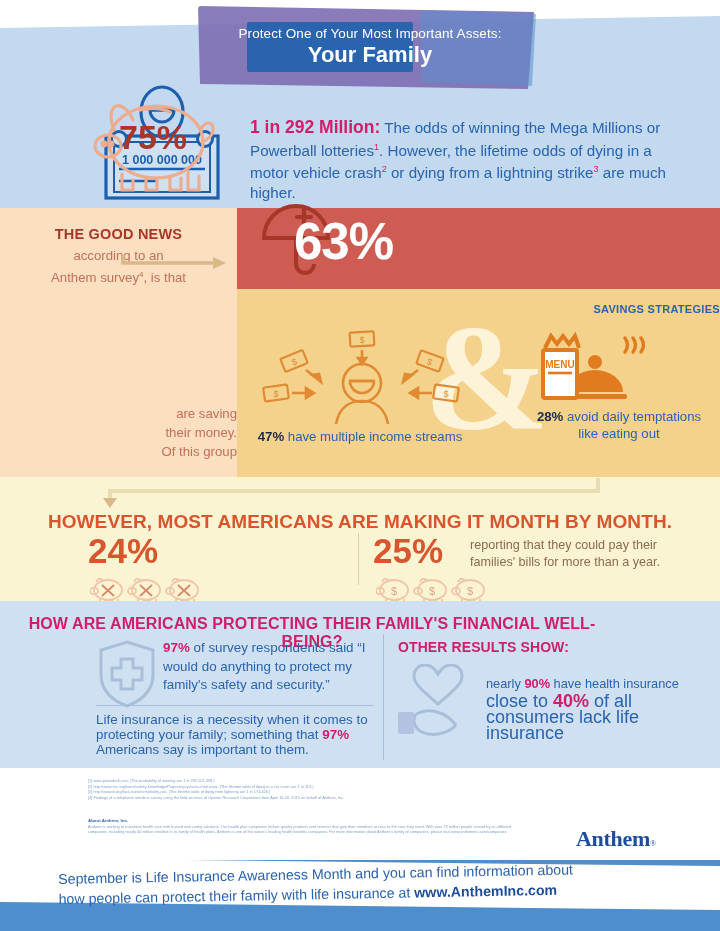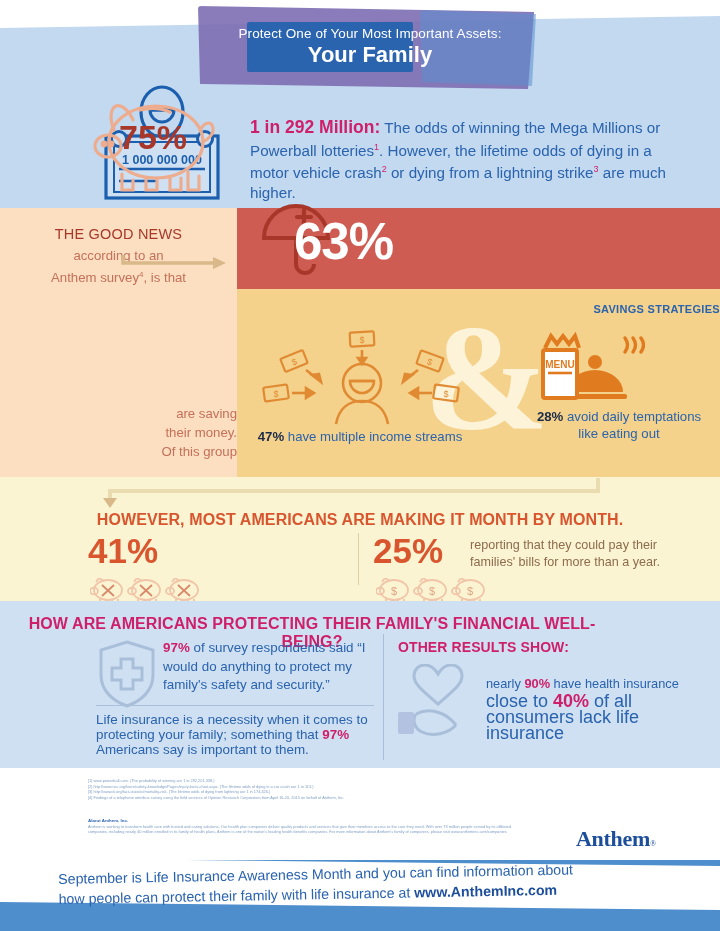--- a/index.html
+++ b/index.html
@@ -44,21 +44,21 @@
   }
   .odds-text b { color:#cf1f6a; font-size:17.5px; }
   .odds-text sup { font-size:9px; color:#cf1f6a; }
 
   
   .peach {
     position:absolute; left:0; top:208px; width:237px; height:269px;
     background:#fbdfc0;
   }
   .gn-title { position:absolute; left:0; top:18px; width:237px; text-align:center;
-    font-size:14.5px; font-weight:normal; color:#a8372a; letter-spacing:.2px; }
+    font-size:14.5px; font-weight:bold; color:#a8372a; letter-spacing:.2px; }
   .gn-sub { position:absolute; left:0; top:38px; width:237px; text-align:center;
     font-size:13.2px; line-height:19px; color:#c4705a; }
   .gn-sub sup { font-size:8px; }
   .piggy { position:absolute; left:78px; top:96px; width:150px; height:100px; }
   .pct75 { position:absolute; left:78px; top:118px; width:150px; text-align:center;
     font-size:34px; font-weight:bold; color:#a8372a; z-index:4; }
   .gn-sub2 { position:absolute; left:0; top:196px; width:237px; text-align:right;
     font-size:13.2px; line-height:19px; color:#c4705a; }
   .gn-arrow { position:absolute; left:120px; top:255px; width:110px; height:16px; }
 
@@ -82,21 +82,21 @@
   .ss-left-text b { color:#1b2c4a; }
   .menu-icon { position:absolute; left:537px; top:330px; width:108px; height:76px; z-index:2; }
   .ss-right-text { position:absolute; left:528px; top:408px; width:182px; text-align:center;
     font-size:13.2px; line-height:17px; color:#2a63ae; z-index:3; }
   .ss-right-text b { color:#1b2c4a; }
 
   
   .cream { position:absolute; left:0; top:477px; width:720px; height:124px; background:#fbf4d3; }
   .conn { position:absolute; left:90px; top:478px; width:510px; height:30px; }
   .mm-title { position:absolute; left:0; top:511px; width:720px; text-align:center;
-    font-size:16px; font-weight:bold; color:#d8552e; letter-spacing:.1px; }
+    font-size:19px; font-weight:bold; color:#d8552e; letter-spacing:.1px; }
   .stat24 { position:absolute; left:88px; top:531px; font-size:35px; font-weight:bold; color:#d8552e; }
   .stat24txt { position:absolute; left:186px; top:537px; width:180px;
     font-size:12.6px; line-height:16.5px; color:#8d6b4e; }
   .divider-mm { position:absolute; left:358px; top:533px; width:1px; height:52px; background:#ddd0a8; }
   .stat25 { position:absolute; left:373px; top:531px; font-size:35px; font-weight:bold; color:#d8552e; }
   .stat25txt { position:absolute; left:470px; top:537px; width:190px;
     font-size:12.6px; line-height:16.5px; color:#8d6b4e; }
   .pigrow-l { position:absolute; left:90px; top:578px; width:120px; height:26px; }
   .pigrow-r { position:absolute; left:376px; top:578px; width:120px; height:26px; }
 
@@ -280,21 +280,21 @@
   <div class="ss-right-text">
     <b>28%</b><span> avoid daily temptations like eating out</span>
   </div>
 
   <div class="cream"></div>
   <svg class="conn" viewBox="0 0 510 30">
     <path d="M508 0 V13 H20 V24" fill="none" stroke="#e8dcb0" stroke-width="4"></path>
     <path d="M13 20 L20 30 L27 20 Z" fill="#d9b98a"></path>
   </svg>
   <div class="mm-title">HOWEVER, MOST AMERICANS ARE MAKING IT MONTH BY MONTH.</div>
-  <div class="stat24">41%</div>
+  <div class="stat24">24%</div>
   <div class="divider-mm"></div>
   <div class="stat25">25%</div>
   <div class="stat25txt">reporting that they could pay their families' bills for more than a year.</div>
 
   <svg class="pigrow-l" viewBox="0 0 120 26">
     <g fill="none" stroke="#f0c5a8" stroke-width="1.8">
       <g transform="translate(0,0)">
         <ellipse cx="18" cy="12" rx="14" ry="10"></ellipse>
           <path d="M6 4 l3 -4 l5 3"></path>
         <ellipse cx="4" cy="13" rx="4" ry="3.4"></ellipse>

